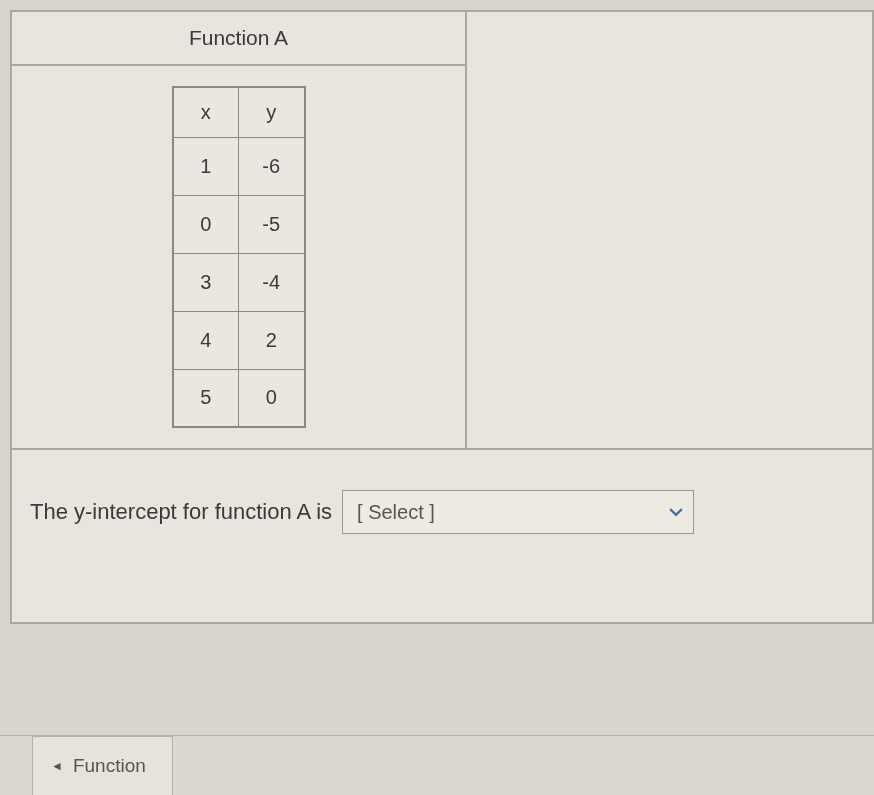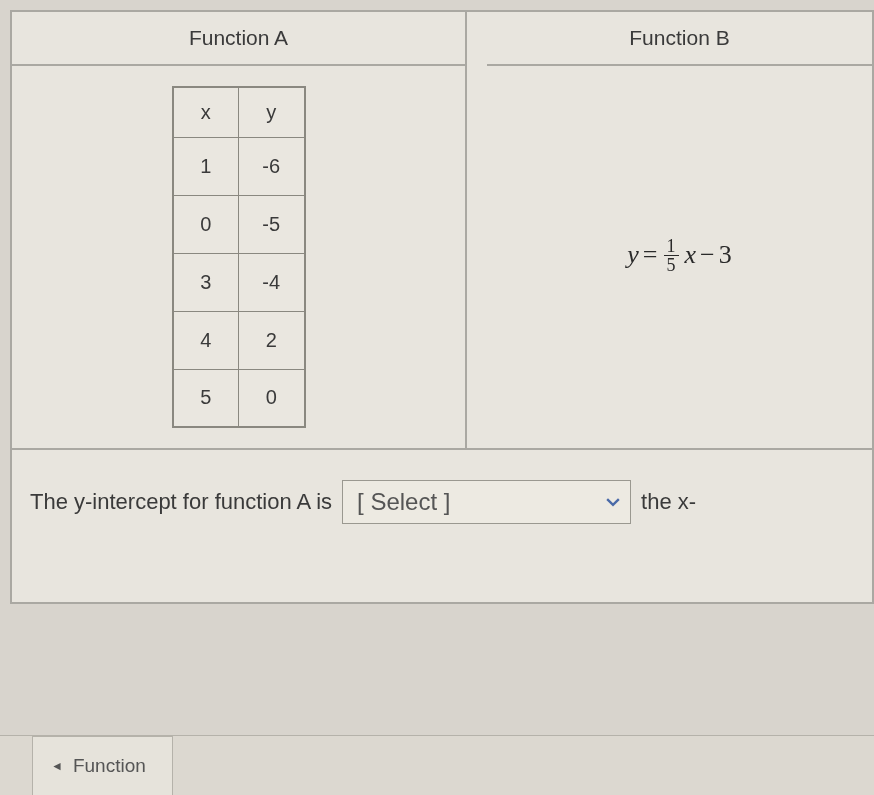--- a/index.html
+++ b/index.html
@@ -107,24 +107,24 @@
       align-items: center;
       flex-wrap: nowrap;
     }
     .select-box {
       display: inline-flex;
       align-items: center;
       justify-content: space-between;
       border: 1.5px solid #9a9890;
       background: #edeae2;
       height: 44px;
-      width: 289px;
+      width: 352px;
       padding: 0 10px 0 14px;
-      margin: 8px 10px;
-      font-size: 24px;
+      margin: 18px 10px;
+      font-size: 20px;
       color: #555;
       cursor: pointer;
     }
     .chevron {
       width: 14px;
       height: 14px;
       flex-shrink: 0;
     }
     .chevron svg {
       width: 100%;
@@ -192,51 +192,34 @@
           </tr>
           <tr>
             <td>5</td>
             <td>0</td>
           </tr>
         </tbody>
           </table>
       </div>
     </div>
 
-    <div class="function-b">
-      <div class="func-header">Function B</div>
-      <div class="func-body">
-        <div class="equation">
-          <span>y</span>
-          <span style="font-style:normal">=</span>
-          <span class="frac">
-            <span class="num">1</span>
-            <span class="den">5</span>
-          </span>
-          <span>x</span>
-          <span style="font-style:normal">−</span>
-          <span style="font-style:normal">3</span>
-        </div>
-      </div>
-    </div>
 
   </div>
 
   <div class="question-area">
     <div class="question-line1">
       <span>The y-intercept for function A is</span>
       <span class="select-box">
         <span>[ Select ]</span>
         <span class="chevron">
           <svg viewBox="0 0 12 12">
               <path d="M1 3.5 L6 8.5 L11 3.5" fill="none" stroke="#4a6aa8" stroke-width="2"></path>
             </svg>
         </span>
       </span>
-      <span>the x-</span>
     </div>
   </div>
 </div>
 
 <div class="bottom-bar">
   <div class="prev-button">
     <span class="tri">◄</span>
     <span>Function</span>
   </div>
 </div>

